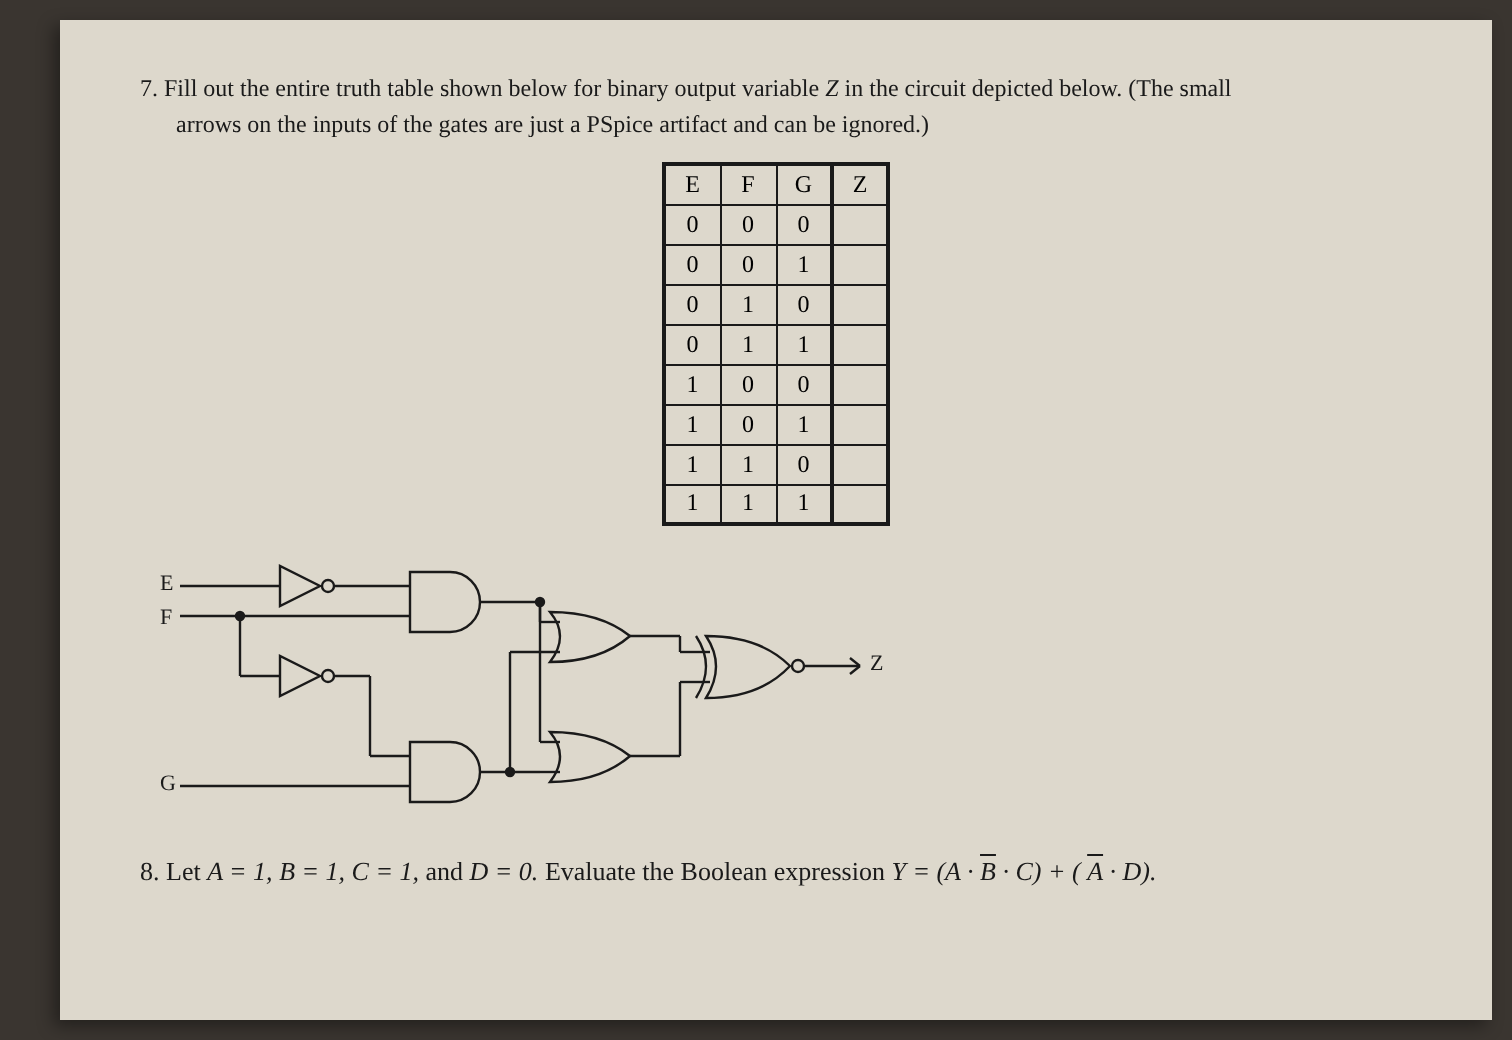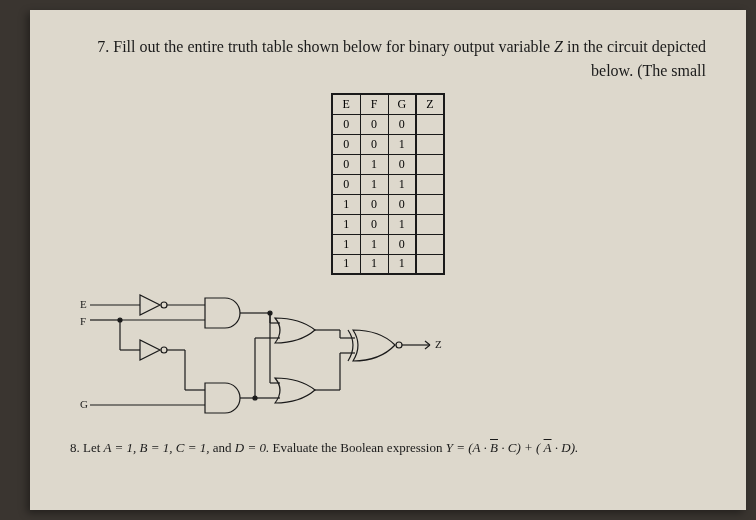--- a/index.html
+++ b/index.html
@@ -15,25 +15,24 @@
       position: absolute;
       top: 10px;
       left: 30px;
       right: 10px;
       bottom: 10px;
       background: #ddd8cc;
       padding: 25px 40px;
       box-shadow: -3px 3px 8px rgba(0,0,0,0.4);
     }
     .question-7 {
-      font-size: 16px;
+      font-size: 12px;
       line-height: 1.5;
       color: #1a1a1a;
       margin-bottom: 10px;
-      text-align: right;
     }
     .q7-num { display: inline; }
     .indent { margin-left: 18px; }
     .truth-table {
       margin: 10px auto 15px;
       border-collapse: collapse;
       border: 2px solid #1a1a1a;
     }
     .truth-table th, .truth-table td {
       border: 1px solid #1a1a1a;
@@ -71,20 +70,21 @@
 </head>
 <body>
 
 <div class="paper">
 
   <div class="question-7">
     <span class="q7-num">7.</span>
     <span>Fill out the entire truth table shown below for binary output variable</span>
     <span class="math">Z</span>
     <span>in the circuit depicted below. (The small</span>
+    <div class="indent">arrows on the inputs of the gates are just a PSpice artifact and can be ignored.)</div>
   </div>
 
   <table class="truth-table">
     <thead>
       <tr>
         <th>E</th>
         <th>F</th>
         <th>G</th>
         <th class="z-col">Z</th>
       </tr>

